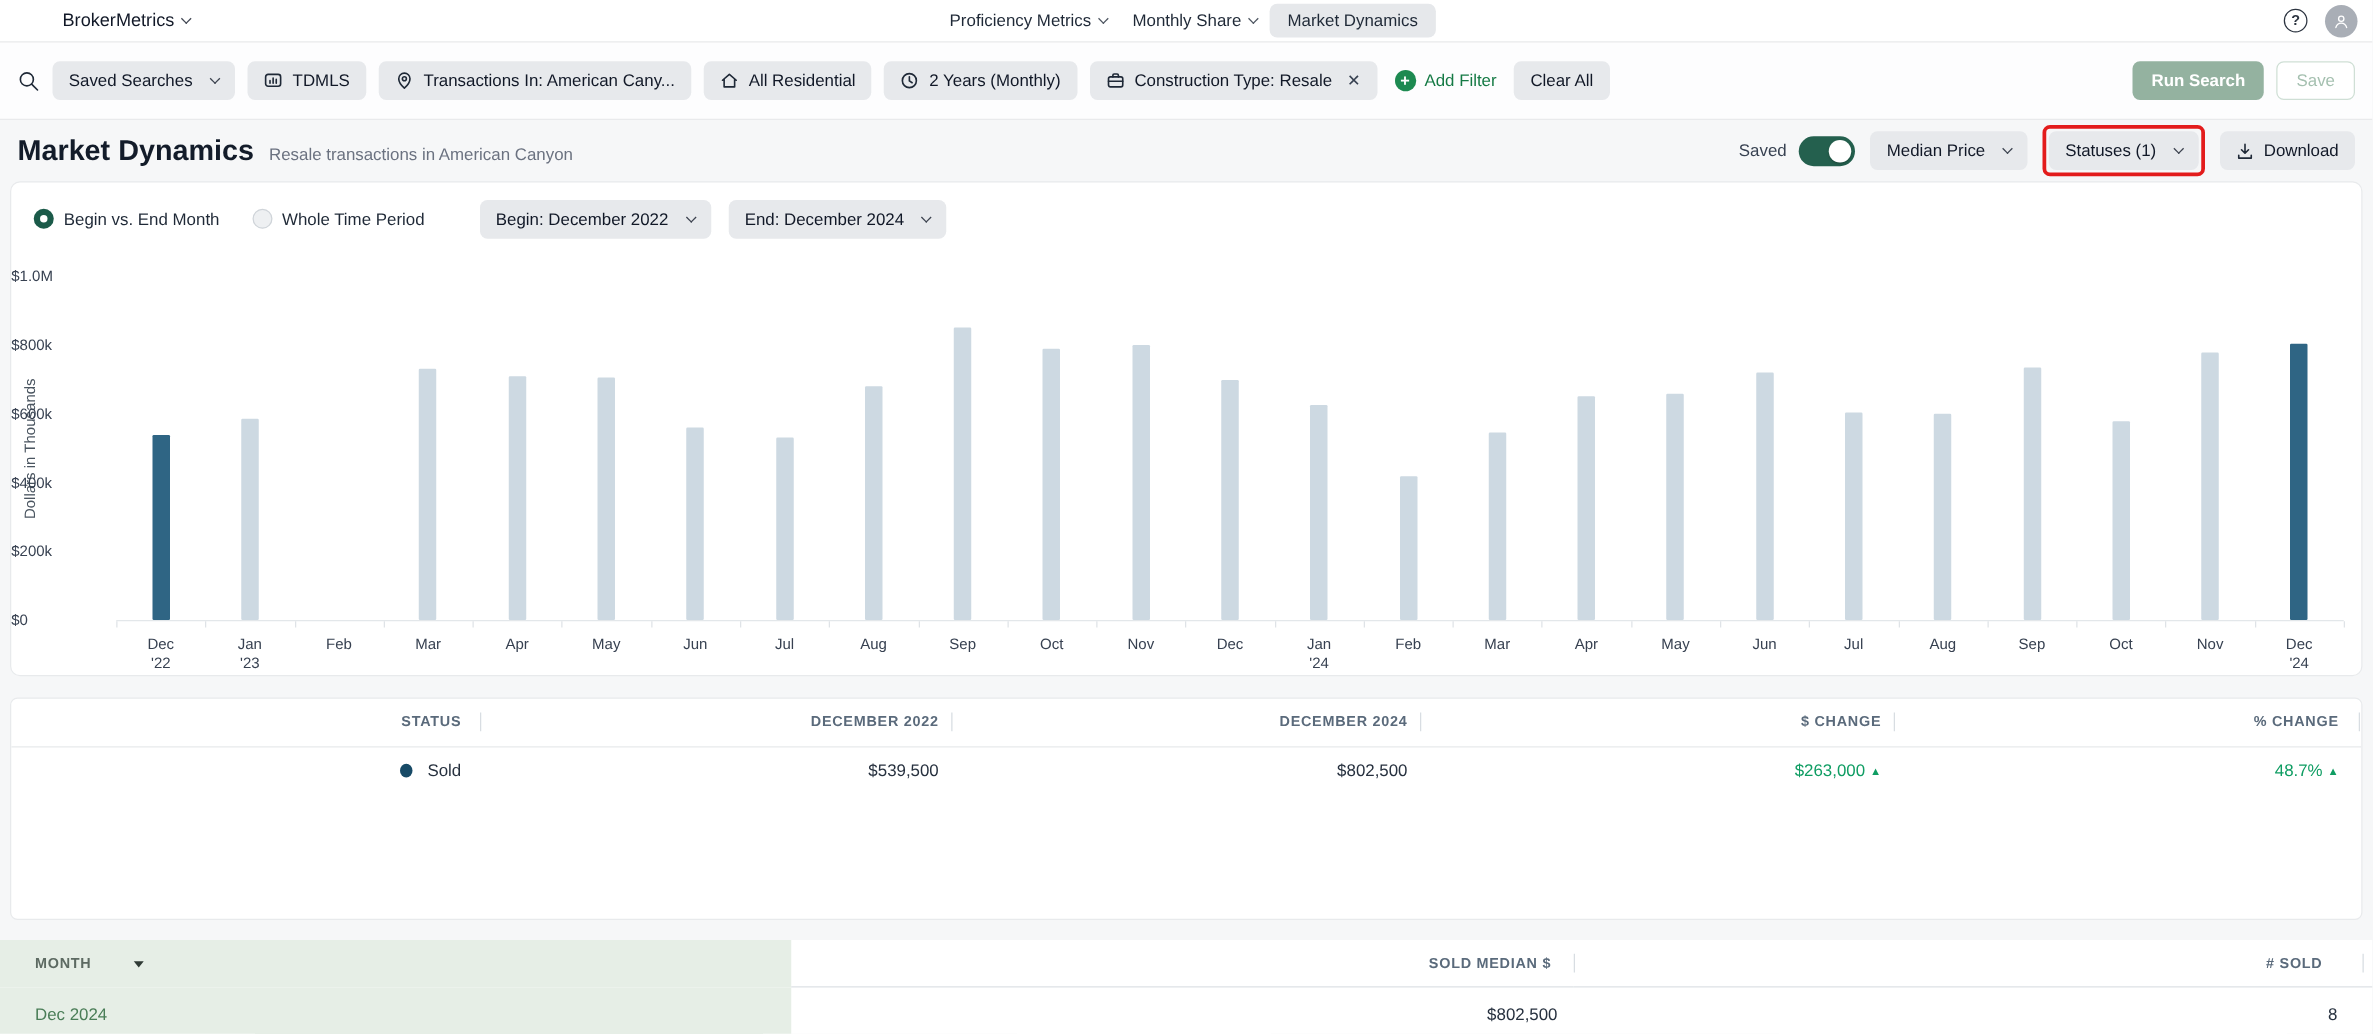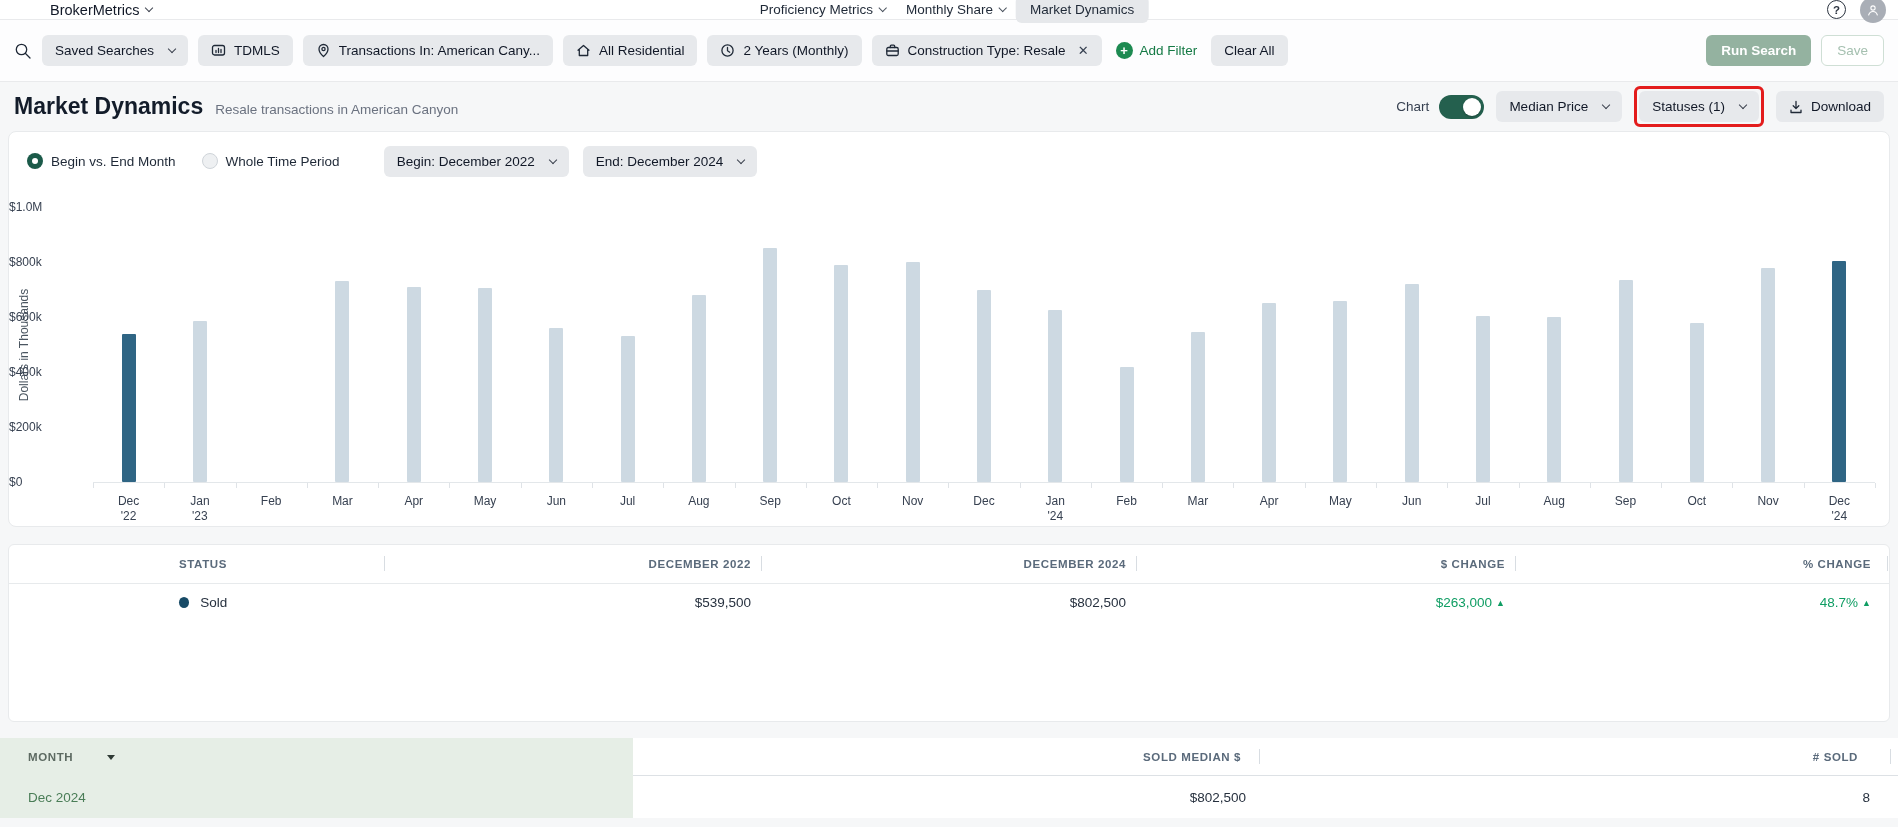--- a/index.html
+++ b/index.html
@@ -1,20 +1,20 @@
 <!DOCTYPE html>
 <html><head>
 <meta charset="utf-8">
 <style>
   * { box-sizing: border-box; margin: 0; padding: 0; }
   html,body { width:1898px; height:827px; overflow:hidden; background:#f6f7f8;
     font-family:"Liberation Sans","DejaVu Sans",sans-serif; color:#1f2937; }
 
   
-  .topnav { height:20px; background:#fff; border-bottom:1px solid #e9eaec;
+  .topnav { height:34px; background:#fff; border-bottom:1px solid #e9eaec;
     display:flex; align-items:center; position:relative; }
   .brand { margin-left:50px; font-size:14.5px; font-weight:400; color:#111827;
     display:flex; align-items:center; cursor:pointer; }
   .navtabs { position:absolute; left:50%; transform:translateX(-50%);
     display:flex; align-items:center; }
   .navtab { font-size:13.5px; color:#1f2937; display:flex; align-items:center;
     padding:6px 10px; border-radius:6px; cursor:pointer; white-space:nowrap; }
   .navtab.active { background:#e6e8eb; padding:6px 14px; }
   .nav-right { position:absolute; right:12px; display:flex; align-items:center; gap:14px; }
   .help-circle { width:19px; height:19px; border:1.4px solid #2c3440; border-radius:50%;
@@ -79,21 +79,21 @@
   .xlab { position:absolute; top:287px; text-align:center; font-size:12px; color:#374151; line-height:15px; }
   .xtick { position:absolute; top:276px; width:1px; height:5px; background:#dfe3e7; }
 
   
   .status-card { margin-top:17px; min-height:178px; border-radius:6px; overflow:hidden; position:relative; }
   .s-grid { display:grid; grid-template-columns:360px 400px 375px 379px 1fr; align-items:center; }
   .s-head { height:38px; position:relative; }
   .s-head .cell { font-size:11.5px; letter-spacing:.6px; color:#5a6a7b; font-weight:700; }
   .s-row { height:37px; border-top:1px solid #e7eaec; }
   .cell { padding-right:18px; text-align:right; font-size:13.5px; color:#27313f; }
-  .cell.first { text-align:center; padding-left:28px; padding-right:0; }
+  .cell.first { text-align:right; padding-left:28px; padding-right:0; }
   .sep { position:absolute; top:11px; width:1px; height:15px; background:#d8dde2; }
   .status-dot { display:inline-block; width:10px; height:11px; border-radius:50%;
     background:#174a66; margin-right:8px; vertical-align:-1px; }
   .green { color:#0f9d63; }
   .up-arrow { font-size:9px; color:#0f9d63; margin-left:4px; vertical-align:1px; }
 
   
   .month-table { margin-top:16px; background:#fff; }
   .m-grid { display:grid; grid-template-columns:633px 626px 1fr; align-items:center; }
   .m-head { height:38px; position:relative; }
@@ -193,21 +193,21 @@
   <div class="filter-right">
     <button class="btn-run">Run Search</button>
     <button class="btn-save">Save</button>
   </div>
 </div>
 
 <div class="pagehead">
   <span class="title">Market Dynamics</span>
   <span class="subtitle">Resale transactions in American Canyon</span>
   <div class="head-right">
-    <span class="toggle-label">Chart</span>
+    <span class="toggle-label">Saved</span>
     <div class="toggle">
         <div class="knob"></div>
       </div>
     <div class="pill">
       <span>Median Price</span>
       <span class="chev"></span>
     </div>
     <span class="red-highlight">
       <span class="pill">
         <span>Statuses (1)</span>

